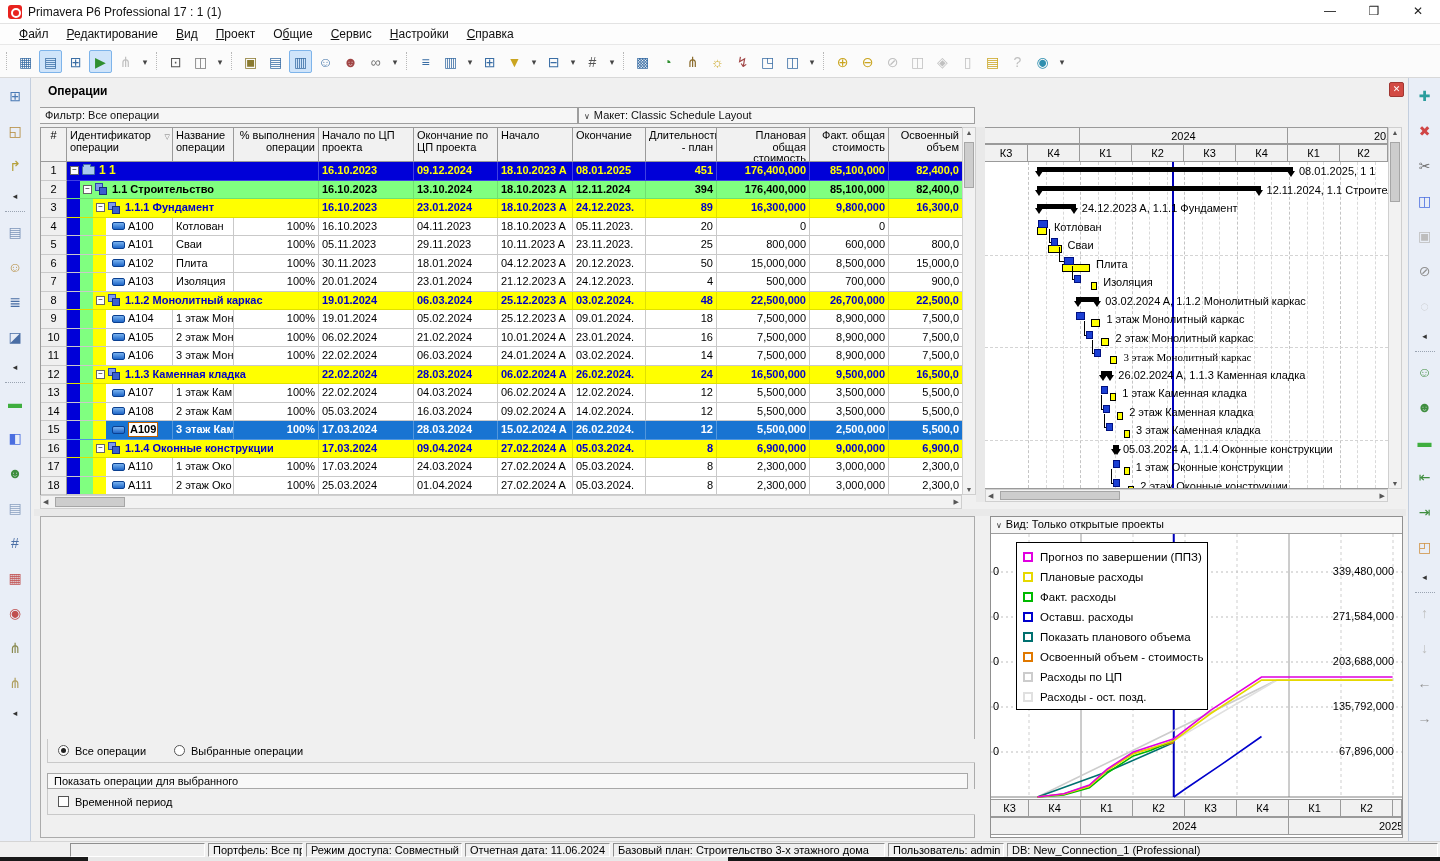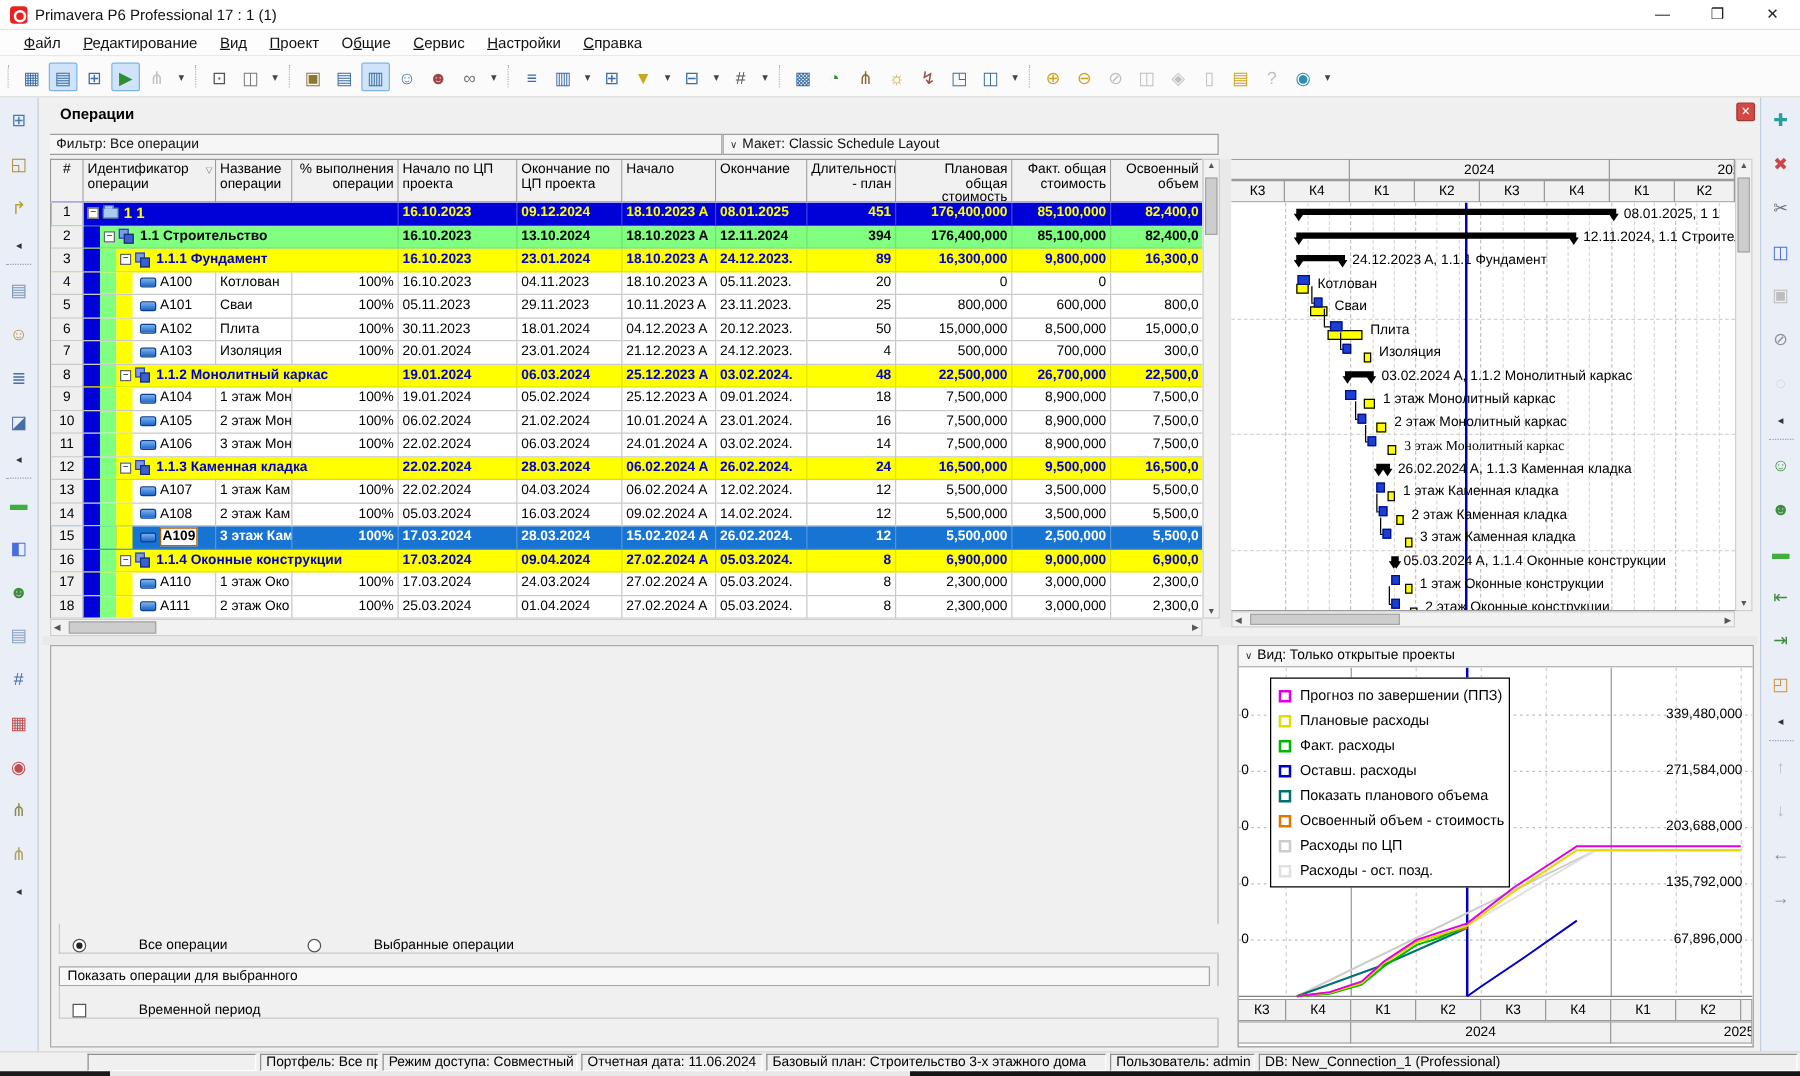--- a/index.html
+++ b/index.html
@@ -98,21 +98,21 @@
   .sumbar .t1,.sumbar .t2 { position:absolute; bottom:-5px; width:0; height:0; border-left:4px solid transparent; border-right:4px solid transparent; border-top:6px solid #000; }
   .sumbar .t1 { left:-2px; } .sumbar .t2 { right:-2px; }
   .blbar { position:absolute; height:8px; background:#ffff00; border:1px solid #000; }
   .actbar { position:absolute; height:8px; background:#1b3fd4; border:1px solid #001080; }
   .glabel { position:absolute; font-size:11px; color:#000; white-space:nowrap; line-height:11px; }
   .lnk { position:absolute; background:#000; }
 
   
   #bl-panel { position:absolute; left:40px; top:516px; width:935px; height:322px; background:#f0f0f0; border:1px solid #ababab; }
   .groupbar { position:absolute; left:6px; width:921px; height:16px; background:#f8f8f8; border:1px solid #a8a8a8; font-size:11px; line-height:14px; padding-left:6px; color:#000; }
-  .optrow { position:absolute; left:6px; width:1029px; height:24px; background:#f0f0f0; border:1px solid #c9c9c9; border-top:none; display:flex; align-items:flex-end; font-size:11px; color:#000;gap:36px; }
+  .optrow { position:absolute; left:6px; width:1029px; height:24px; background:#f0f0f0; border:1px solid #c9c9c9; border-top:none; display:flex; align-items:center; font-size:11px; color:#000; }
   .radio { width:11px; height:11px; border:1px solid #555; border-radius:50%; background:#fff; margin:0 6px 0 10px; position:relative; flex:0 0 11px; }
   .radio.on::after { content:""; position:absolute; left:2px; top:2px; width:5px; height:5px; background:#222; border-radius:50%; }
   .checkbox { width:11px; height:11px; border:1px solid #555; background:#fff; margin:0 6px 0 10px; flex:0 0 11px; }
 
   
   #br-panel { position:absolute; left:990px; top:516px; width:413px; height:322px; border:1px solid #909090; background:#fff; }
   #viewbar { position:absolute; left:0; top:0; width:411px; height:17px; background:#f6f6f6; border-bottom:1px solid #9e9e9e; font-size:11px; line-height:15px; padding-left:5px; white-space:nowrap; overflow:hidden; }
   #chartwrap { position:absolute; left:0; top:17px; width:411px; height:265px; background:#fff; }
   #legend { position:absolute; left:25px; top:8px; width:192px; background:#fff; border:1px solid #000; padding:4px 0 2px 6px; z-index:3; }
   .leg-row { display:flex; align-items:center; height:20px; }
@@ -422,21 +422,21 @@
         </div>
         <div class="td">Изоляция</div>
         <div class="td al-right">100%</div>
         <div class="td">20.01.2024</div>
         <div class="td">23.01.2024</div>
         <div class="td">21.12.2023 A</div>
         <div class="td">24.12.2023.</div>
         <div class="td al-right">4</div>
         <div class="td al-right">500,000</div>
         <div class="td al-right">700,000</div>
-        <div class="td al-right">300,0</div>
+        <div class="td al-right">900,0</div>
       </div>
       <div class="trow wbs2" style="grid-template-columns: 26px 106px 61px 85px 95px 84px 75px 73px 71px 93px 79px 74px;">
         <div class="td num">8</div>
         <div class="td flexcell" style="grid-column: span 3;">
           <span class="strip" style="background: rgb(0, 0, 216);"></span>
           <span class="strip" style="background: rgb(128, 255, 128);"></span>
           <span class="expbox">−</span>
           <span class="wbsico">
             <i class="b1"></i>
             <i class="b2"></i>

